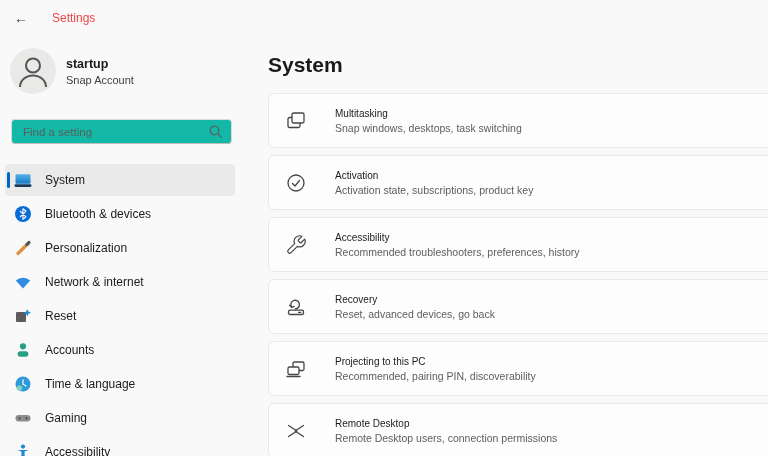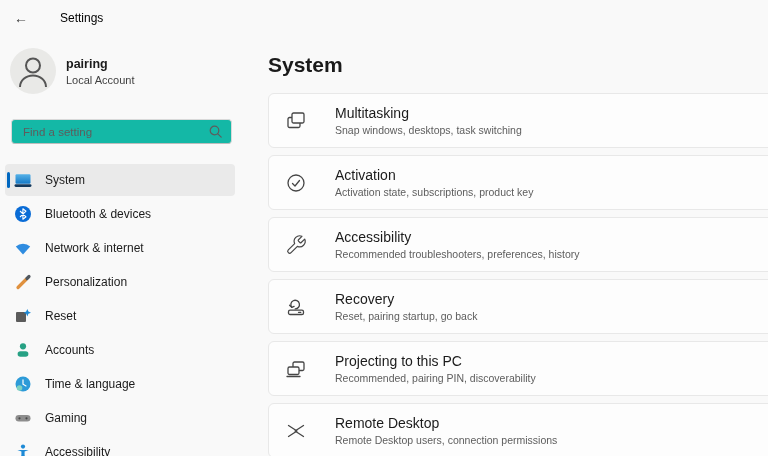--- a/index.html
+++ b/index.html
@@ -13,21 +13,21 @@
   }
   .window { display: flex; flex-direction: column; height: 100%; }
 
   
   .titlebar { height: 36px; display: flex; align-items: center; padding-left: 14px; flex: 0 0 auto; }
   .back-btn {
     width: 26px; height: 22px; border: none; background: transparent;
     font-size: 14px; color: #3b3b3b; cursor: pointer; border-radius: 4px;
     display: flex; align-items: center; justify-content: flex-start;
   }
-  .titlebar-title { font-size: 12px; color: #000000; margin-left: 20px; }
+  .titlebar-title { font-size: 12px; color: #ef4444; margin-left: 12px; }
 
   .content { display: flex; flex: 1 1 auto; min-height: 0; }
 
   
   .sidebar { width: 248px; flex: 0 0 248px; padding-left: 5px; }
   .profile { display: flex; align-items: center; margin: 12px 0 0 5px; cursor: pointer; }
   .avatar {
     width: 46px; height: 46px; border-radius: 50%; background: #e9e9e7;
     display: flex; align-items: center; justify-content: center; flex: 0 0 46px;
   }
@@ -61,21 +61,21 @@
   
   .main { flex: 1 1 auto; padding-left: 20px; min-width: 0; }
   .page-title { font-size: 21px; font-weight: 700; line-height: 30px; margin: 14px 0 13px; color: #1a1a1a; }
   .card {
     height: 55px; margin-bottom: 7px; margin-right: -12px;
     background: #fdfdfd; border: 1px solid #e8e8e8; border-radius: 6px;
     display: flex; align-items: center; padding-left: 16px; cursor: pointer;
   }
   .card-ico { width: 22px; height: 22px; flex: 0 0 22px; display: flex; }
   .card-text { margin-left: 28px; }
-  .card-title { font-size: 14px; color: #1b1b1b; }
+  .card-title { font-size: 10px; color: #1b1b1b; }
   .card-sub { font-size: 10.5px; color: #5d5d5d; margin-top: 3px; }
 
   .mono-ico { stroke: #454545; fill: none; stroke-width: 1.3; stroke-linecap: round; stroke-linejoin: round; }
 </style>
 </head>
 <body>
 
 <div class="window">
 
   <div class="titlebar">
@@ -90,22 +90,22 @@
     <div class="sidebar">
 
       <div class="profile">
         <div class="avatar">
           <svg width="46" height="46" viewBox="0 0 46 46">
             <circle cx="23" cy="17.5" r="7" fill="none" stroke="#555" stroke-width="2"></circle>
             <path d="M10,39 a13,11.5 0 0 1 26,0" fill="none" stroke="#555" stroke-width="2"></path>
           </svg>
         </div>
         <div class="profile-text">
-          <div class="profile-name">pairing</div>
-          <div class="profile-sub">Local Account</div>
+          <div class="profile-name">startup</div>
+          <div class="profile-sub">Snap Account</div>
         </div>
       </div>
 
       <div class="search-wrap">
         <input class="search-input" type="text" placeholder="Find a setting" style="">
         <svg class="search-icon" width="15" height="15" viewBox="0 0 15 15">
           <circle cx="6.5" cy="6.5" r="4.3" fill="none" stroke="#5d5d5d" stroke-width="1.2"></circle>
           <line x1="9.8" y1="9.8" x2="13.2" y2="13.2" stroke="#5d5d5d" stroke-width="1.2" stroke-linecap="round"></line>
         </svg>
       </div>
@@ -134,34 +134,34 @@
               <circle cx="9" cy="9" r="8" fill="#0a6cd6"></circle>
               <path d="M6,6 L12,11.8 L8.9,14.2 L8.9,3.8 L12,6.2 L6,12" fill="none" stroke="#fff" stroke-width="1.1" stroke-linejoin="round"></path>
             </svg>
           </span>
           <span class="nav-label">Bluetooth &amp; devices</span>
         </div>
 
         <div class="nav-item">
           <span class="nav-ico">
             <svg width="18" height="18" viewBox="0 0 18 18">
-              <path d="M9,15.5 L1.8,7.6 A10.8,10.8 0 0 1 16.2,7.6 Z" fill="#2f8ce0"></path>
-            </svg>
-          </span>
-          <span class="nav-label">Network &amp; internet</span>
-        </div>
-
-        <div class="nav-item">
-          <span class="nav-ico">
-            <svg width="18" height="18" viewBox="0 0 18 18">
               <line x1="4" y1="14.5" x2="12" y2="6.5" stroke="#e0913f" stroke-width="3.2" stroke-linecap="round"></line>
               <line x1="13" y1="5.5" x2="15" y2="3.5" stroke="#51585f" stroke-width="3.2" stroke-linecap="round"></line>
             </svg>
           </span>
           <span class="nav-label">Personalization</span>
+        </div>
+
+        <div class="nav-item">
+          <span class="nav-ico">
+            <svg width="18" height="18" viewBox="0 0 18 18">
+              <path d="M9,15.5 L1.8,7.6 A10.8,10.8 0 0 1 16.2,7.6 Z" fill="#2f8ce0"></path>
+            </svg>
+          </span>
+          <span class="nav-label">Network &amp; internet</span>
         </div>
 
         <div class="nav-item">
           <span class="nav-ico">
             <svg width="18" height="18" viewBox="0 0 18 18">
               <rect x="2" y="5" width="10" height="10" rx="1" fill="#5c5c5c"></rect>
               <path d="M13.3,2 l1.1,2.6 2.6,1.1 -2.6,1.1 -1.1,2.6 -1.1,-2.6 -2.6,-1.1 2.6,-1.1 z" fill="#1e8ad6"></path>
             </svg>
           </span>
           <span class="nav-label">Reset</span>
@@ -257,21 +257,21 @@
         <span class="card-ico">
           <svg width="22" height="22" viewBox="0 0 22 22" class="mono-ico">
             <path d="M6.8,11.3 a4.3,4.3 0 1 1 3.4,1.6"></path>
             <polyline points="4.6,9.2 6.8,11.3 9.1,10.3"></polyline>
             <rect x="3.5" y="14.2" width="15" height="4.3" rx="1.6"></rect>
             <line x1="13.5" y1="16.3" x2="15.8" y2="16.3"></line>
           </svg>
         </span>
         <span class="card-text">
           <div class="card-title">Recovery</div>
-          <div class="card-sub">Reset, pairing startup, go back</div>
+          <div class="card-sub">Reset, advanced devices, go back</div>
         </span>
       </div>
 
       <div class="card">
         <span class="card-ico">
           <svg width="22" height="22" viewBox="0 0 22 22" class="mono-ico">
             <rect x="8" y="4" width="11" height="8.5" rx="1.5"></rect>
             <rect x="3" y="9" width="11" height="7.5" rx="1.5" fill="#fdfdfd"></rect>
             <line x1="2" y1="18.5" x2="15" y2="18.5"></line>
           </svg>

